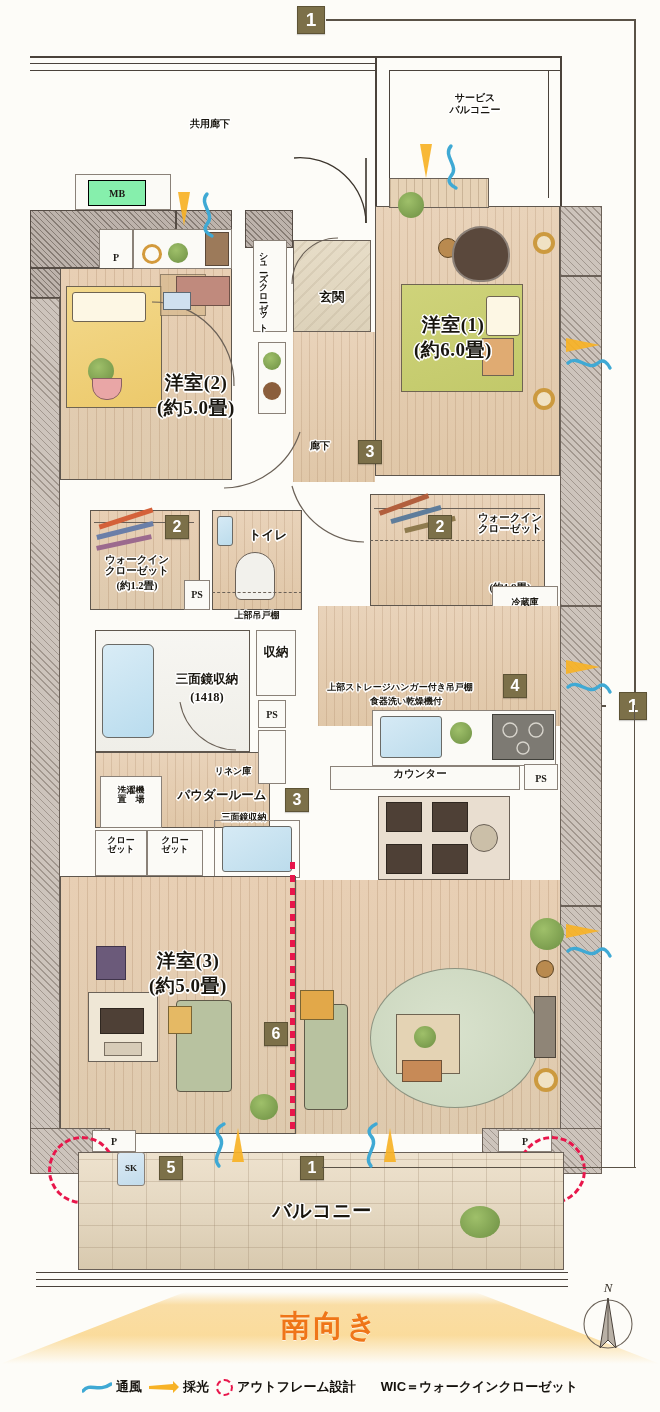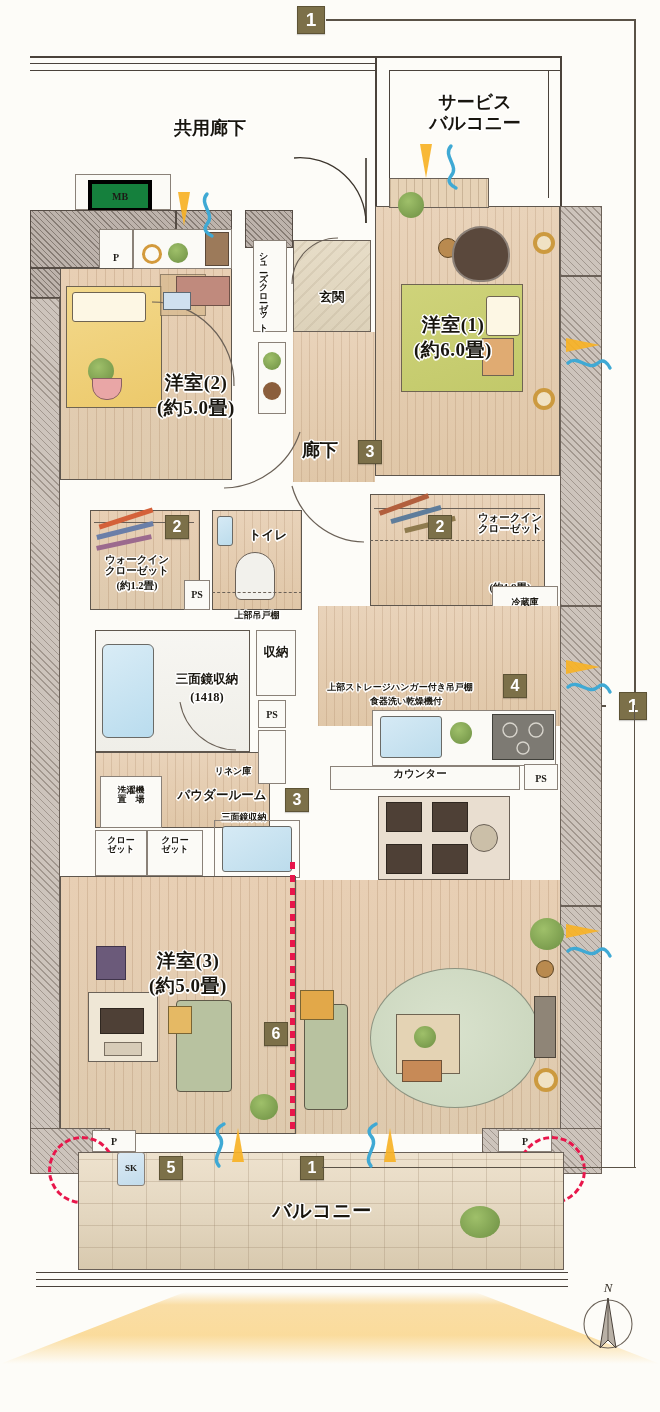--- a/index.html
+++ b/index.html
@@ -66,31 +66,31 @@
 
   
   .lbl{
     position:absolute;text-align:center;line-height:1.18;
     color:#19160f;white-space:pre-line;
     text-shadow:
       1.5px 0 #fff,-1.5px 0 #fff,0 1.5px #fff,0 -1.5px #fff,
       1px 1px #fff,-1px -1px #fff,1px -1px #fff,-1px 1px #fff;
   }
   .lbl.big{font-size:19px;font-weight:700;letter-spacing:.5px;}
-  .lbl.mid{font-size:18px;font-weight:700;}
+  .lbl.mid{font-size:10px;font-weight:700;}
   .lbl.sm{font-size:12.5px;font-weight:700;}
   .lbl.xs{font-size:10.5px;font-weight:700;}
   .lbl.xxs{font-size:9px;font-weight:700;}
   .lbl.tight{line-height:1.05;}
   .vert{writing-mode:vertical-rl;text-orientation:upright;}
 
   
   .boxlbl{
     position:absolute;display:flex;align-items:center;justify-content:center;
-    background:#15803d;border:4px solid #000000;
+    background:#86efac;border:1px solid #000000;
     font-size:10px;font-weight:700;font-family:"Liberation Serif",serif;color:#1d1a16;
   }
   .boxlbl.plain{border:none;background:transparent;}
 
   
   .badge{
     position:absolute;width:26px;height:26px;
     background:#7c7049;border:1px solid #5d5335;
     color:#fff;font-family:"Liberation Sans",sans-serif;font-size:19px;font-weight:700;
     display:flex;align-items:center;justify-content:center;
@@ -476,24 +476,45 @@
     </svg>
   </div>
   <div class="sun up" style="left:384px;top:1128px;"></div>
   <div class="wind" style="left:360px;top:1122px;">
     <svg width="22" height="46" viewBox="0 0 22 46">
       <path d="M11 44 C2 34,20 24,11 14 C6 8,12 4,16 2" fill="none" stroke="#3fa9d4" stroke-width="3.4" stroke-linecap="round"></path>
     </svg>
   </div>
 
   <div id="south-band" style="top:1292px;height:72px;"></div>
+  <div id="south-text" style="top:1306px;">南向き</div>
 
   <div id="compass" style="left:580px;top:1282px;width:56px;height:64px;">
     <div class="n">N</div>
     <svg width="56" height="60" viewBox="0 0 56 60" style="position:absolute;top:12px;left:0;">
       <circle cx="28" cy="30" r="24" fill="none" stroke="#6d645a" stroke-width="1.1"></circle>
       <polygon points="28,4 20,54 28,46 36,54" fill="#b9b1a6" stroke="#4a423b" stroke-width="1"></polygon>
       <line x1="28" y1="4" x2="28" y2="46" stroke="#4a423b" stroke-width=".8"></line>
     </svg>
   </div>
 
+  <div id="legend" style="top:1378px;">
+    <div class="lg-item">
+      <svg width="30" height="13" viewBox="0 0 30 13">
+        <path d="M1 10 C8 1,16 12,29 3" fill="none" stroke="#3fa9d4" stroke-width="3.4" stroke-linecap="round"></path>
+      </svg>
+      <span>通風</span>
+    </div>
+    <div class="lg-item">
+      <svg width="30" height="13" viewBox="0 0 30 13">
+        <polygon points="0,5 24,3 24,0 30,6 24,12 24,9 0,8" fill="#f7b226"></polygon>
+      </svg>
+      <span>採光</span>
+    </div>
+    <div class="lg-item">
+      <div class="lg-circle"></div>
+      <span>アウトフレーム設計</span>
+    </div>
+    <div class="lg-gap"></div>
+    <span>WIC＝ウォークインクローゼット</span>
+  </div>
 
 </div>
 
 </body></html>

